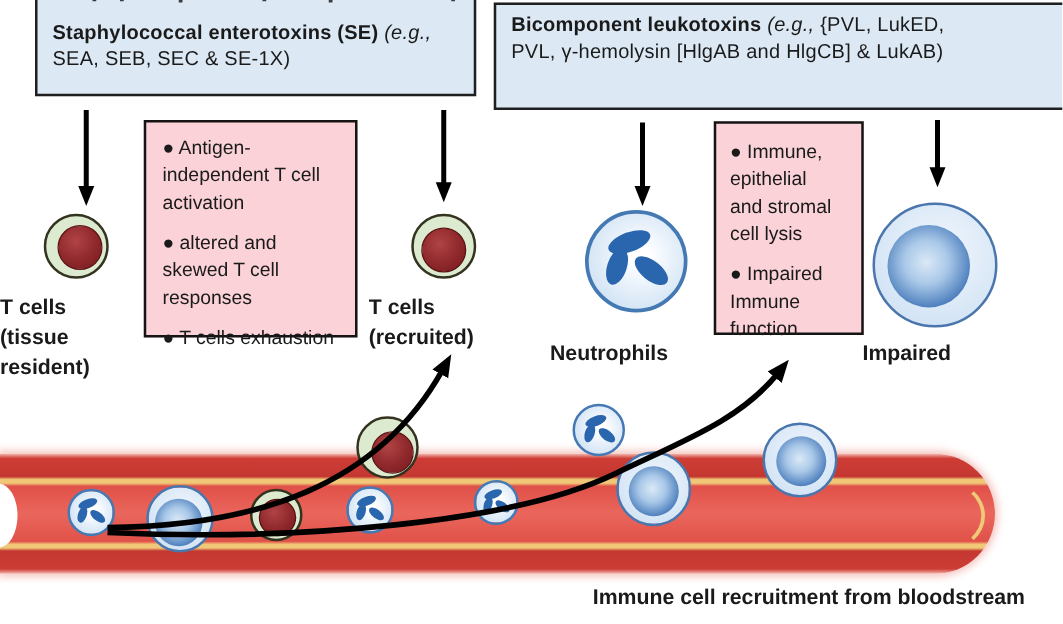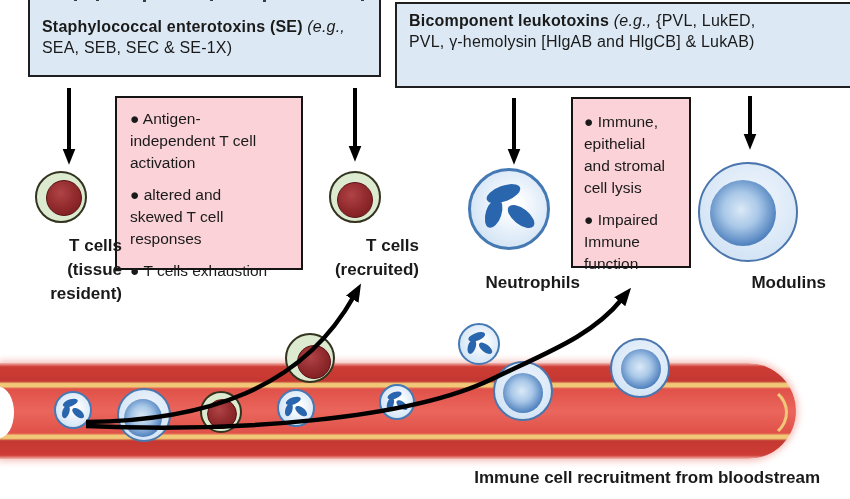--- a/index.html
+++ b/index.html
@@ -8,28 +8,28 @@
 
   
   .bluebox{position:absolute;background:#dce9f5;border:2px solid #1f1f1f;box-sizing:border-box;
            font-size:16px;letter-spacing:.2px;line-height:21px;}
   .pinkbox{position:absolute;background:#fad2d7;border:2px solid #141414;box-sizing:border-box;
            font-size:15.5px;line-height:22px;}
   .pinkbox .item{white-space:pre-line;margin:0 0 10px 0;}
   #box-enterotoxins{left:28px;top:-18px;width:353px;height:95px;padding:32px 10px 0 12px;}
   #box-leukotoxins{left:395px;top:2px;width:496px;height:86px;padding:6px 10px 0 12px;}
   #box-leukotoxins .para2{margin-top:9px;}
-  #fx-left{left:115px;top:96px;width:188px;height:174px;padding:10px 6px 0 13px;}
+  #fx-left{left:115px;top:96px;width:171px;height:174px;padding:10px 6px 0 13px;}
   #fx-right{left:571px;top:97px;width:120px;height:171px;padding:12px 4px 0 11px;}
   .cutmarks{position:absolute;left:44px;top:14px;width:3px;height:3px;background:#3c3c3c;
             box-shadow:22px 0 #3c3c3c,69px 1px #3c3c3c,136px 0 #3c3c3c,189px 1px #3c3c3c,287px 0 #3c3c3c;}
 
   
   .cell-label{position:absolute;font-weight:bold;font-size:17px;line-height:24px;
-              text-align:right;white-space:pre-line;z-index:6;}
+              text-align:left;white-space:pre-line;z-index:6;}
   #lbl-t-resident{left:0;width:122px;top:234px;}
   #lbl-t-recruited{left:295px;width:124px;top:234px;}
   #lbl-neutrophils{left:440px;width:140px;top:271px;}
   #lbl-monocytes{left:690px;width:136px;top:271px;}
   #caption{position:absolute;left:0;top:468px;width:820px;text-align:right;
            font-weight:bold;font-size:17px;z-index:6;}
 
   
   #vessel{position:absolute;left:0;top:363px;width:796px;height:96px;z-index:1;
     border-radius:0 48px 48px 0;
@@ -203,17 +203,17 @@
     <path d="M 86 422 C 205 421, 302 389, 354 296" fill="none" stroke="#000" stroke-width="4.5" marker-end="url(#ah)"></path>
     <path d="M 86 426 C 235 433, 410 419, 492 379 C 548 352, 592 336, 622 299" fill="none" stroke="#000" stroke-width="4.5" marker-end="url(#ah)"></path>
   </svg>
 
   <div class="cell-label" id="lbl-t-resident">T cells
 (tissue
 resident)</div>
   <div class="cell-label" id="lbl-t-recruited">T cells
 (recruited)</div>
   <div class="cell-label" id="lbl-neutrophils">Neutrophils</div>
-  <div class="cell-label" id="lbl-monocytes">Modulins</div>
+  <div class="cell-label" id="lbl-monocytes">Impaired</div>
 
   <div id="caption">Immune cell recruitment from bloodstream</div>
 
 </div>
 
 </body></html>

